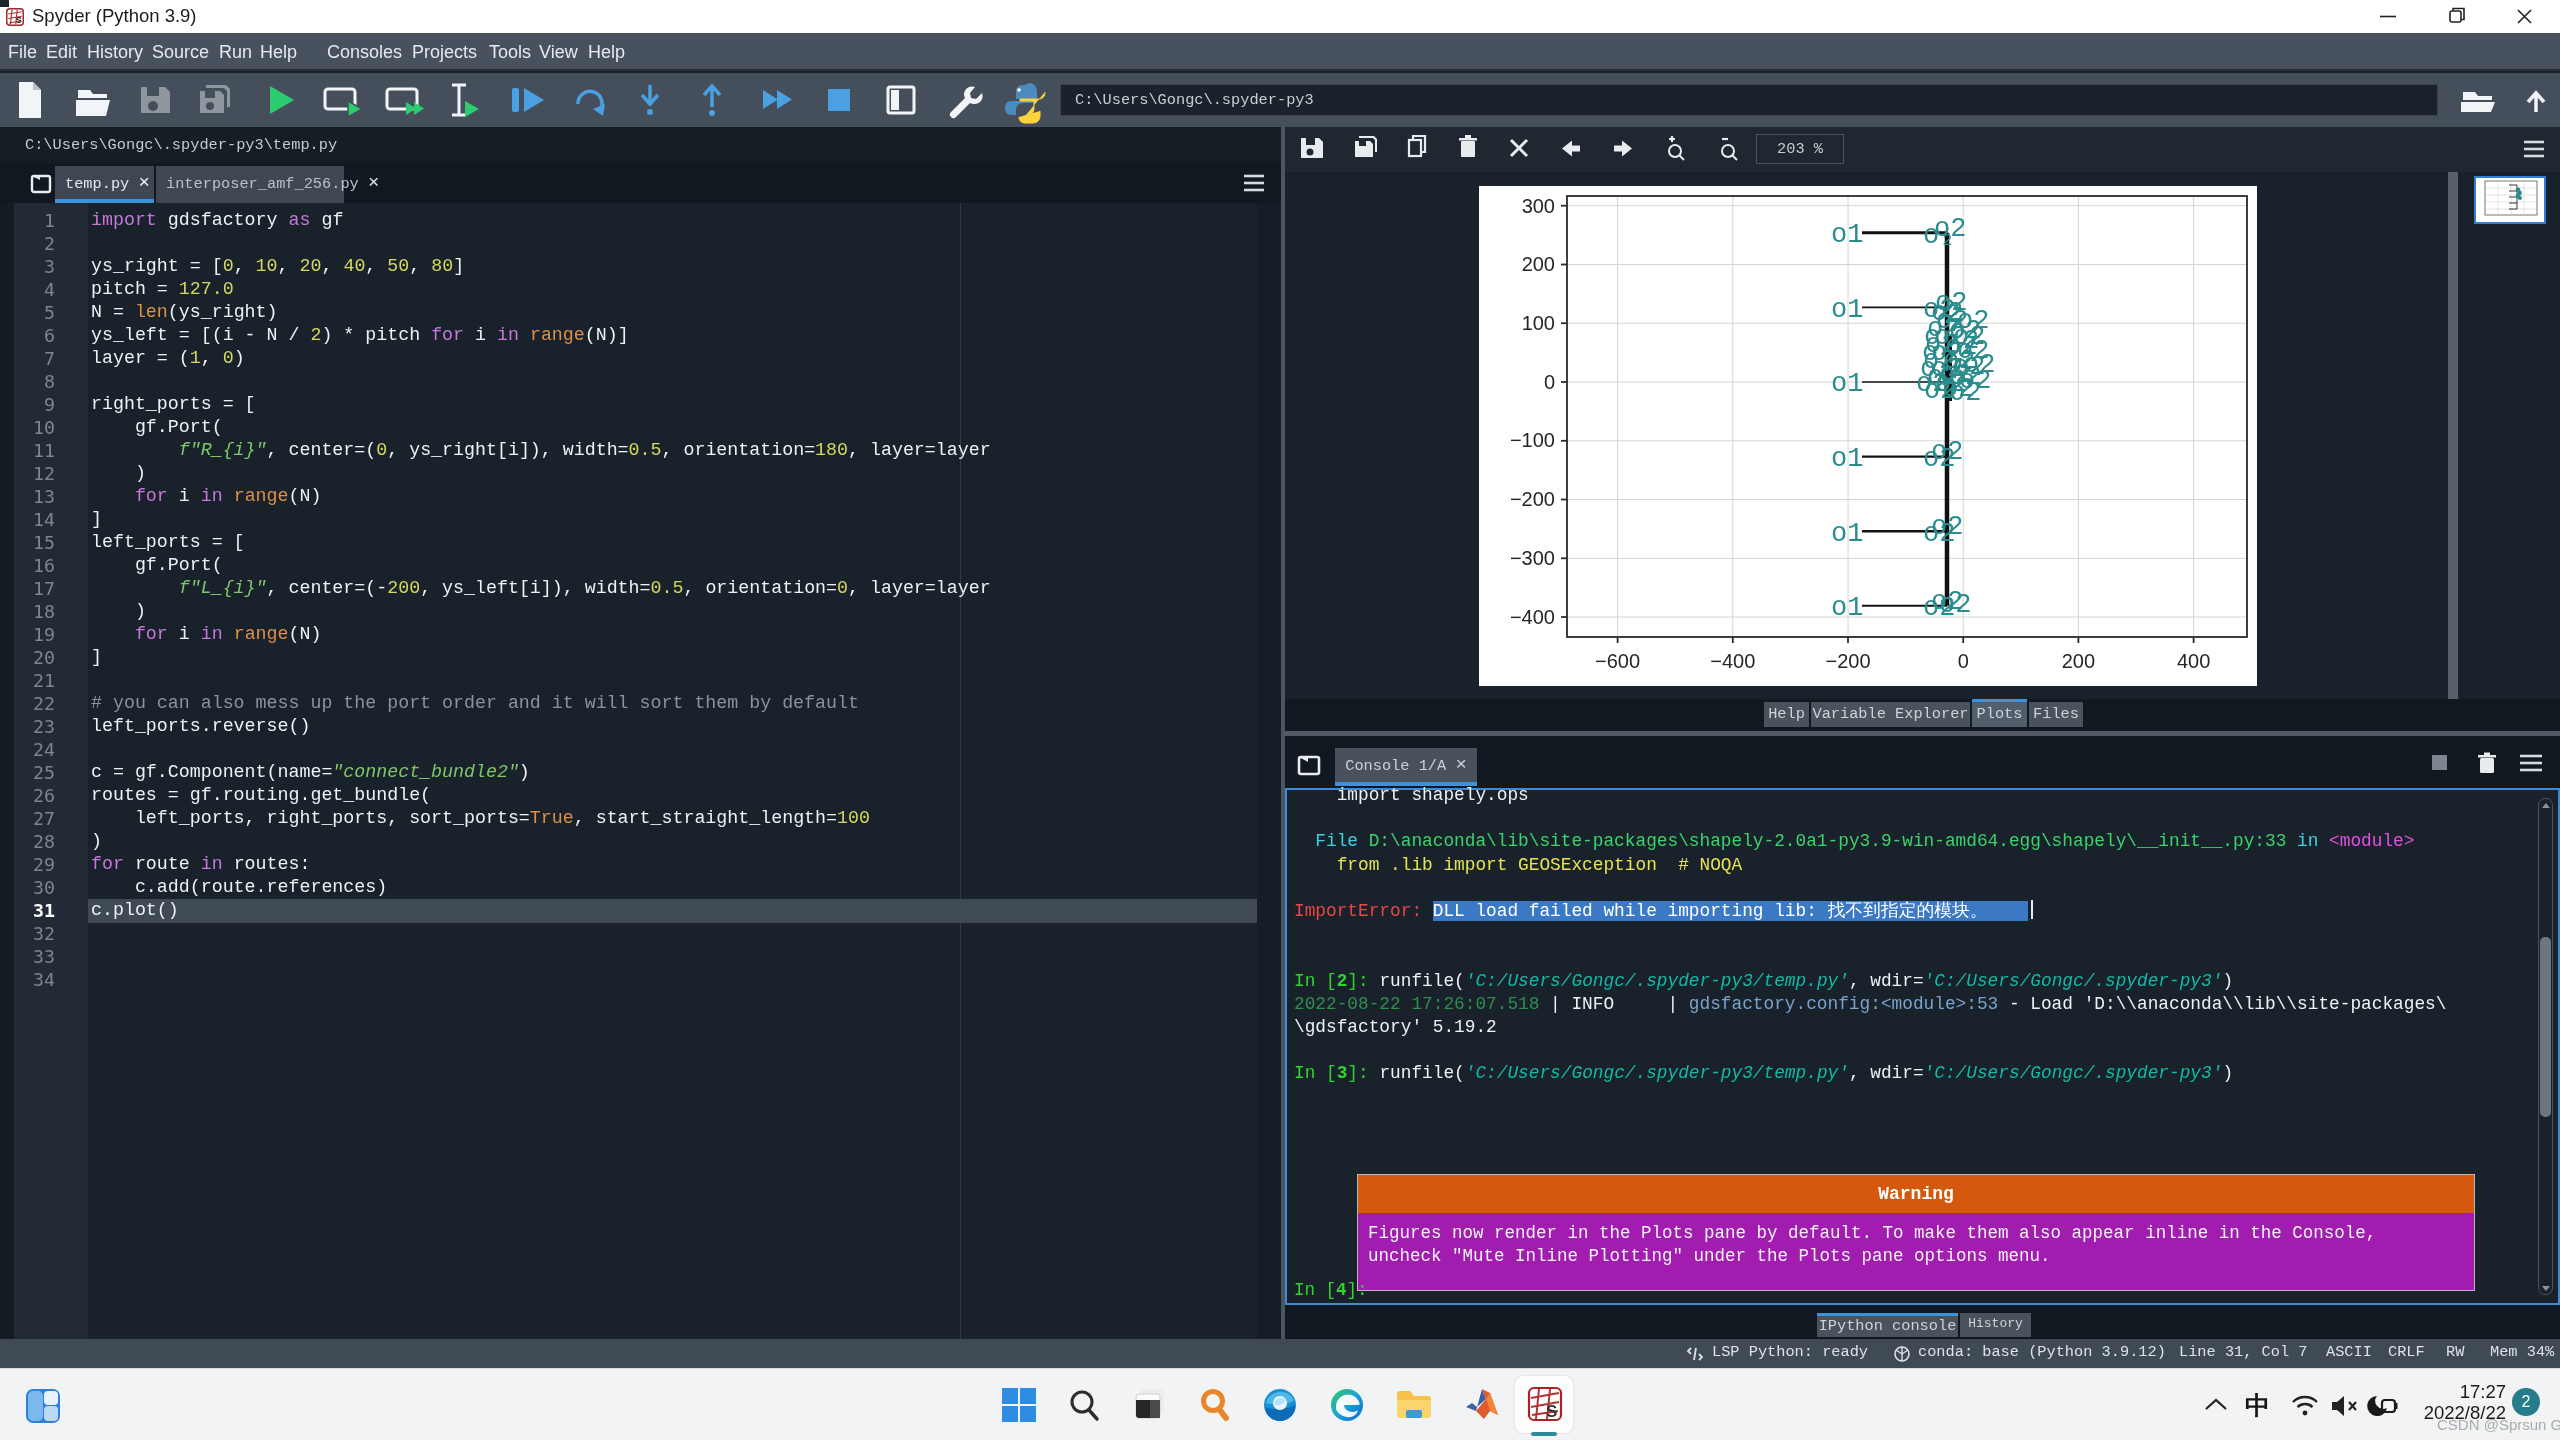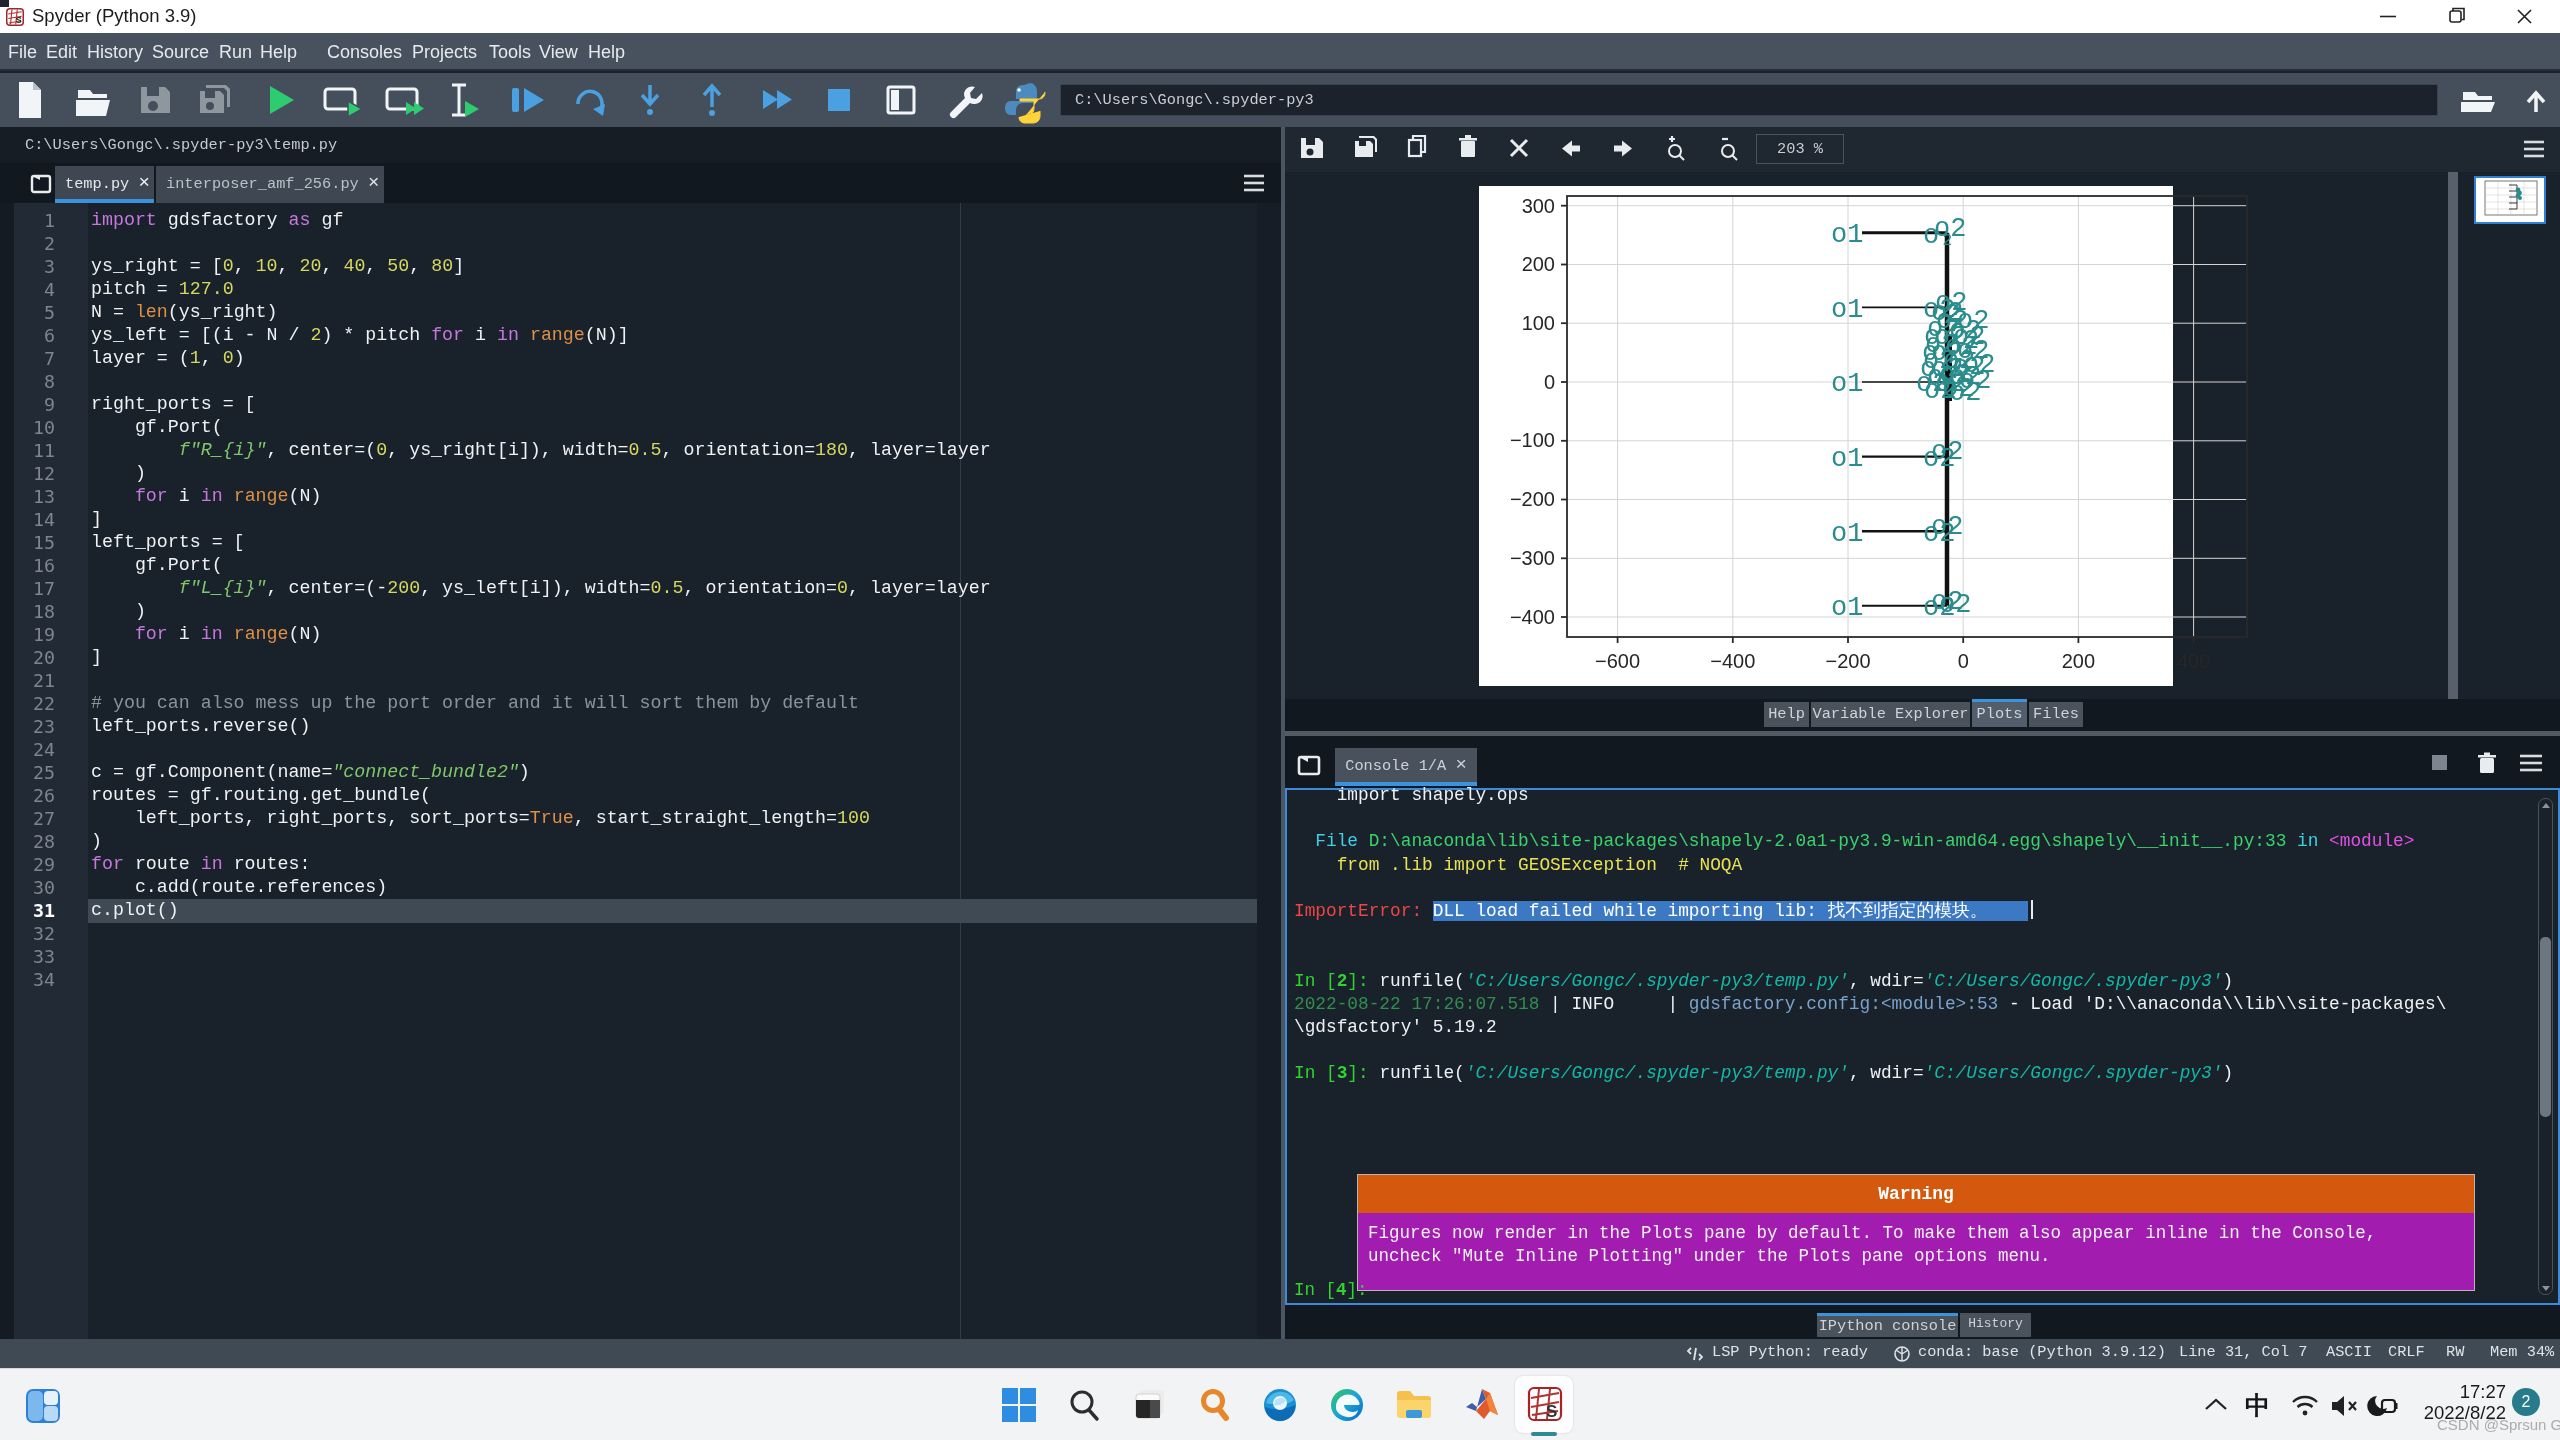--- a/index.html
+++ b/index.html
@@ -23,21 +23,21 @@
 #gutternums{left:0px;top:209px;width:55px;font-size:18.3px;line-height:23px;color:#7e858d;text-align:right;white-space:pre;}
 #edgeline{left:960px;top:203px;width:1px;height:1136px;background:#323b46;}
 #curline{left:88px;top:899px;width:1169px;height:24px;background:#3f4a54;}
 #edscroll{left:1257px;top:203px;width:24px;height:1136px;background:#161d26;}
 #code{left:91px;top:209px;font-size:18.3px;line-height:23px;color:#eef2f5;white-space:pre;}
 .k{color:#c678dd;} .n{color:#d5d75f;} .b{color:#dd9046;} .s{color:#7fc76a;font-style:italic;} .c{color:#8a939b;}
 #vsplit{left:1281px;top:127px;width:4px;height:1212px;background:#4b5663;}
 #plotbar{left:1285px;top:127px;width:1275px;height:45px;background:#1f2730;}
 #zoombox{left:1756px;top:134px;width:88px;height:30px;border:1px solid #4a545f;color:#c8cdd3;font-size:15.3px;text-align:center;line-height:28px;}
 #plotpane{left:1285px;top:172px;width:1275px;height:527px;background:#19212b;}
-#fig{left:1479px;top:186px;width:694px;height:500px;background:#ffffff;}
+#fig{left:1479px;top:186px;width:778px;height:500px;background:#ffffff;}
 #thumbsep{left:2448px;top:172px;width:10px;height:527px;background:#57606b;}
 #thumb{left:2474px;top:176px;width:72px;height:48px;background:#fff;border:2px solid #2f7fd6;}
 #panetabs{left:1285px;top:699px;width:1275px;height:32px;background:#12181f;}
 .ptab{position:absolute;height:25px;top:702px;background:#4a525c;color:#ced3d9;font-family:"Liberation Mono",monospace;font-size:15.3px;line-height:24px;text-align:center;}
 #hsplit{left:1285px;top:731px;width:1275px;height:5px;background:#525a64;}
 #conshdr{left:1285px;top:736px;width:1275px;height:54px;background:#12181f;}
 #constab{left:1335px;top:748px;width:142px;height:38px;background:#49525c;border-bottom:4px solid #3c93dd;color:#ccd2d8;font-size:15.3px;line-height:34px;text-align:center;}
 #consbody{left:1285px;top:788px;width:1275px;height:517px;background:#19212b;border:2px solid #3f8ad8;}
 #conspre{left:1294px;top:784px;font-size:17.8px;line-height:23.2px;color:#eef2f5;white-space:pre;}
 .cy{color:#3fd0e4;} .gr{color:#3bd36c;} .mg{color:#e44fe4;} .yl{color:#e8e352;} .rd{color:#ef4545;}
@@ -160,21 +160,21 @@
     <path d="M3 6 l4 5 l4-5 z" fill="#9aa2aa"></path>
   </svg>
 <div class="abs mono" id="pathbox">C:\Users\Gongc\.spyder-py3</div>
 <div class="abs mono" id="pathbar">C:\Users\Gongc\.spyder-py3\temp.py</div>
 <div class="abs" id="edtabbar"></div>
 <svg class="abs" style="left:30px;top:170px" width="26" height="26" viewBox="0 0 26 26">
     <rect x="2" y="6" width="18" height="16" rx="2" fill="none" stroke="#e8ecef" stroke-width="2.4"></rect>
     <path d="M2 6 L10 6 L10 10" fill="#e8ecef"></path>
   </svg>
 <div class="edtab" style="left:55px;width:99px;border-bottom:4px solid #3c93dd;color:#e4e8ec;height:37px">temp.py <span style="color:#eef2f5;font-size:19px">×</span></div>
-<div class="edtab" style="left:156px;width:228px">interposer_amf_256.py <span style="color:#dfe4e8;font-size:19px">×</span></div>
+<div class="edtab" style="left:156px;width:188px">interposer_amf_256.py <span style="color:#dfe4e8;font-size:19px">×</span></div>
 <svg class="abs" style="left:1242px;top:172px" width="24" height="22" viewBox="0 0 24 22">
     <g stroke="#d7dce1" stroke-width="2.6">
       <line x1="2" y1="4" x2="22" y2="4"></line>
       <line x1="2" y1="11" x2="22" y2="11"></line>
       <line x1="2" y1="18" x2="22" y2="18"></line>
     </g>
   </svg>
 <div class="abs" id="codearea"></div>
 <div class="abs" id="leftstrip"></div>
 <div class="abs" id="gutter"></div>

